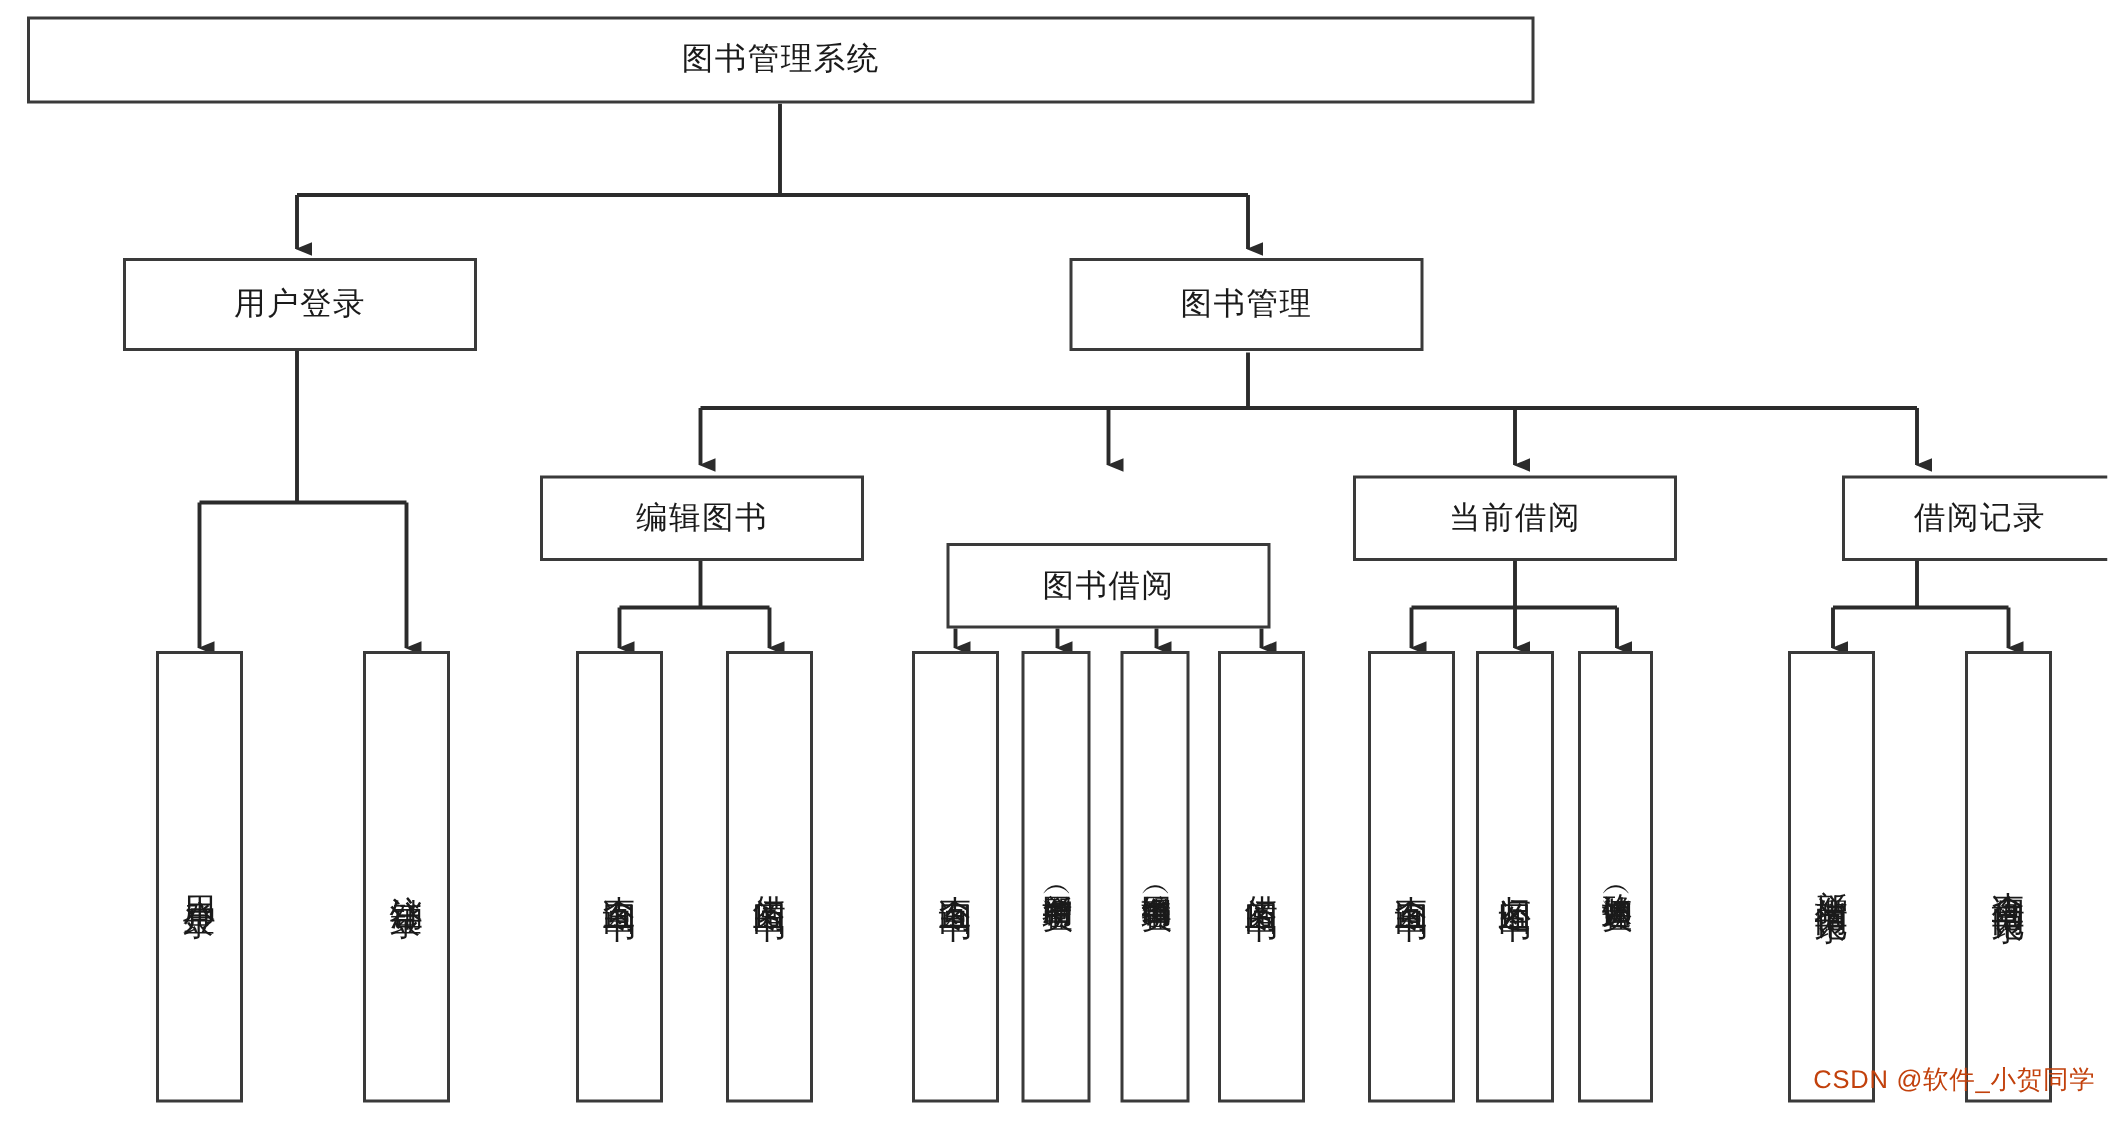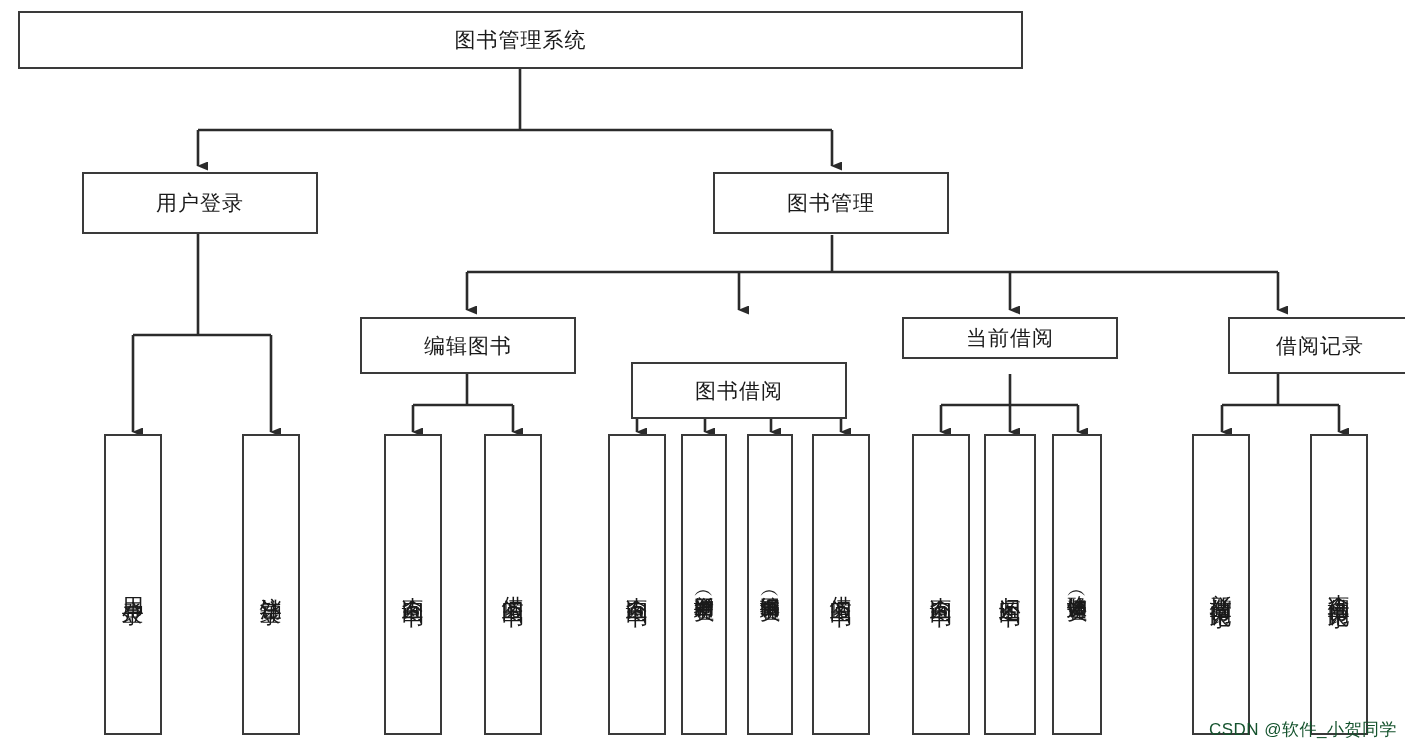--- a/index.html
+++ b/index.html
@@ -51,23 +51,23 @@
     text-align: center;
   }
   .node.vert .vlabel {
     writing-mode: vertical-rl;
     text-orientation: upright;
     display: block;
   }
   .watermark {
     position: absolute;
     right: 8px;
-    bottom: 6px;
+    bottom: 16px;
     font-size: 17px;
-    color: #14532d;
+    color: #c2410c;
     letter-spacing: 0.5px;
     white-space: nowrap;
     margin-left: 26px;
   }
 </style>
 </head>
 <body>
 
 <div id="canvas">
 
@@ -131,21 +131,21 @@
   <div class="node horiz" style="left:713px; top:172px; width:236px; height:62px;">
     <span>图书管理</span>
   </div>
 
   <div class="node horiz" style="left:360px; top:317px; width:216px; height:57px;">
     <span>编辑图书</span>
   </div>
   <div class="node horiz" style="left:631px; top:317px; width:216px; height:57px;margin-top:45px;">
     <span>图书借阅</span>
   </div>
-  <div class="node horiz" style="left:902px; top:317px; width:216px; height:42px;">
+  <div class="node horiz" style="left:902px; top:317px; width:216px; height:57px;">
     <span>当前借阅</span>
   </div>
   <div class="node horiz" style="left:1228px; top:317px; width:184px; height:57px;">
     <span>借阅记录</span>
   </div>
 
   <div class="node vert" style="left:104px; top:434px; width:58px; height:301px;">
     <span class="vlabel">用户登录</span>
   </div>
   <div class="node vert" style="left:242px; top:434px; width:58px; height:301px;">

